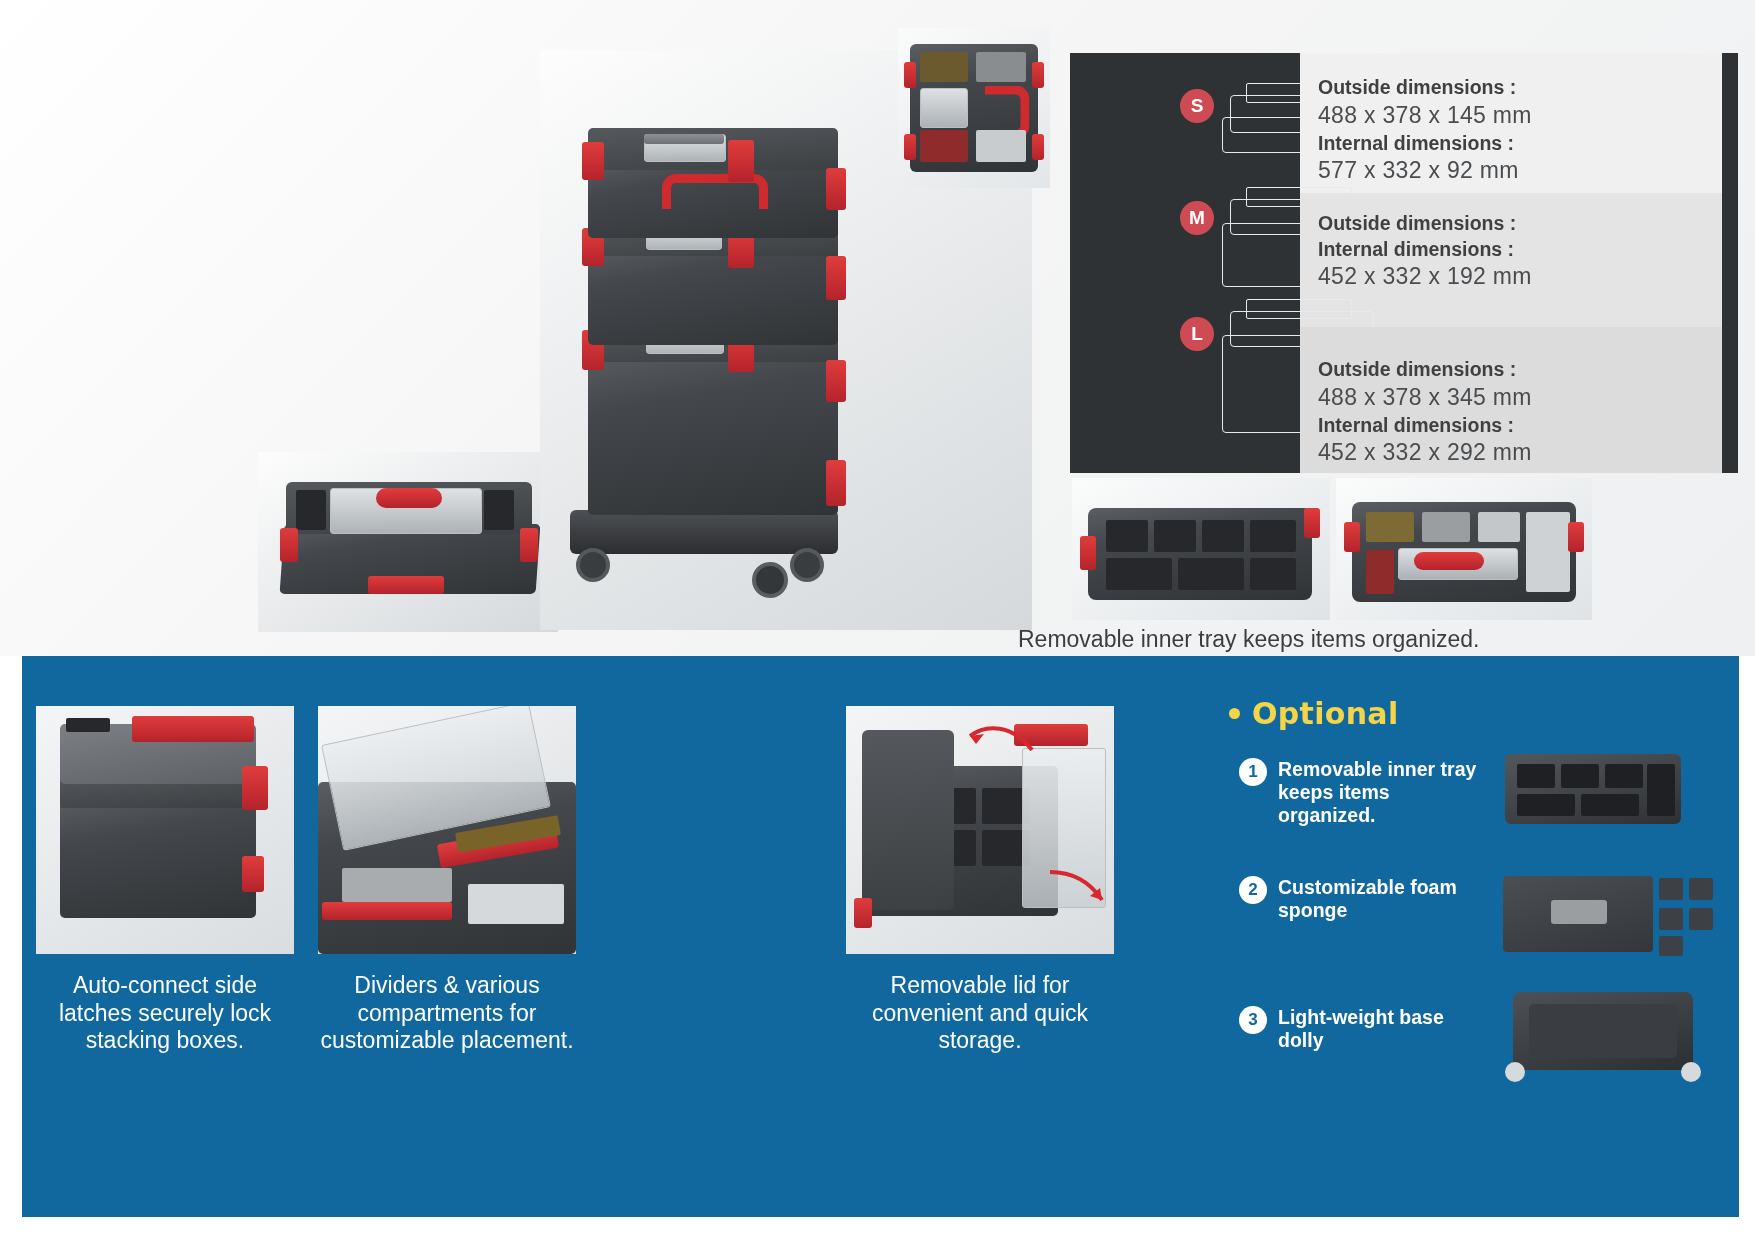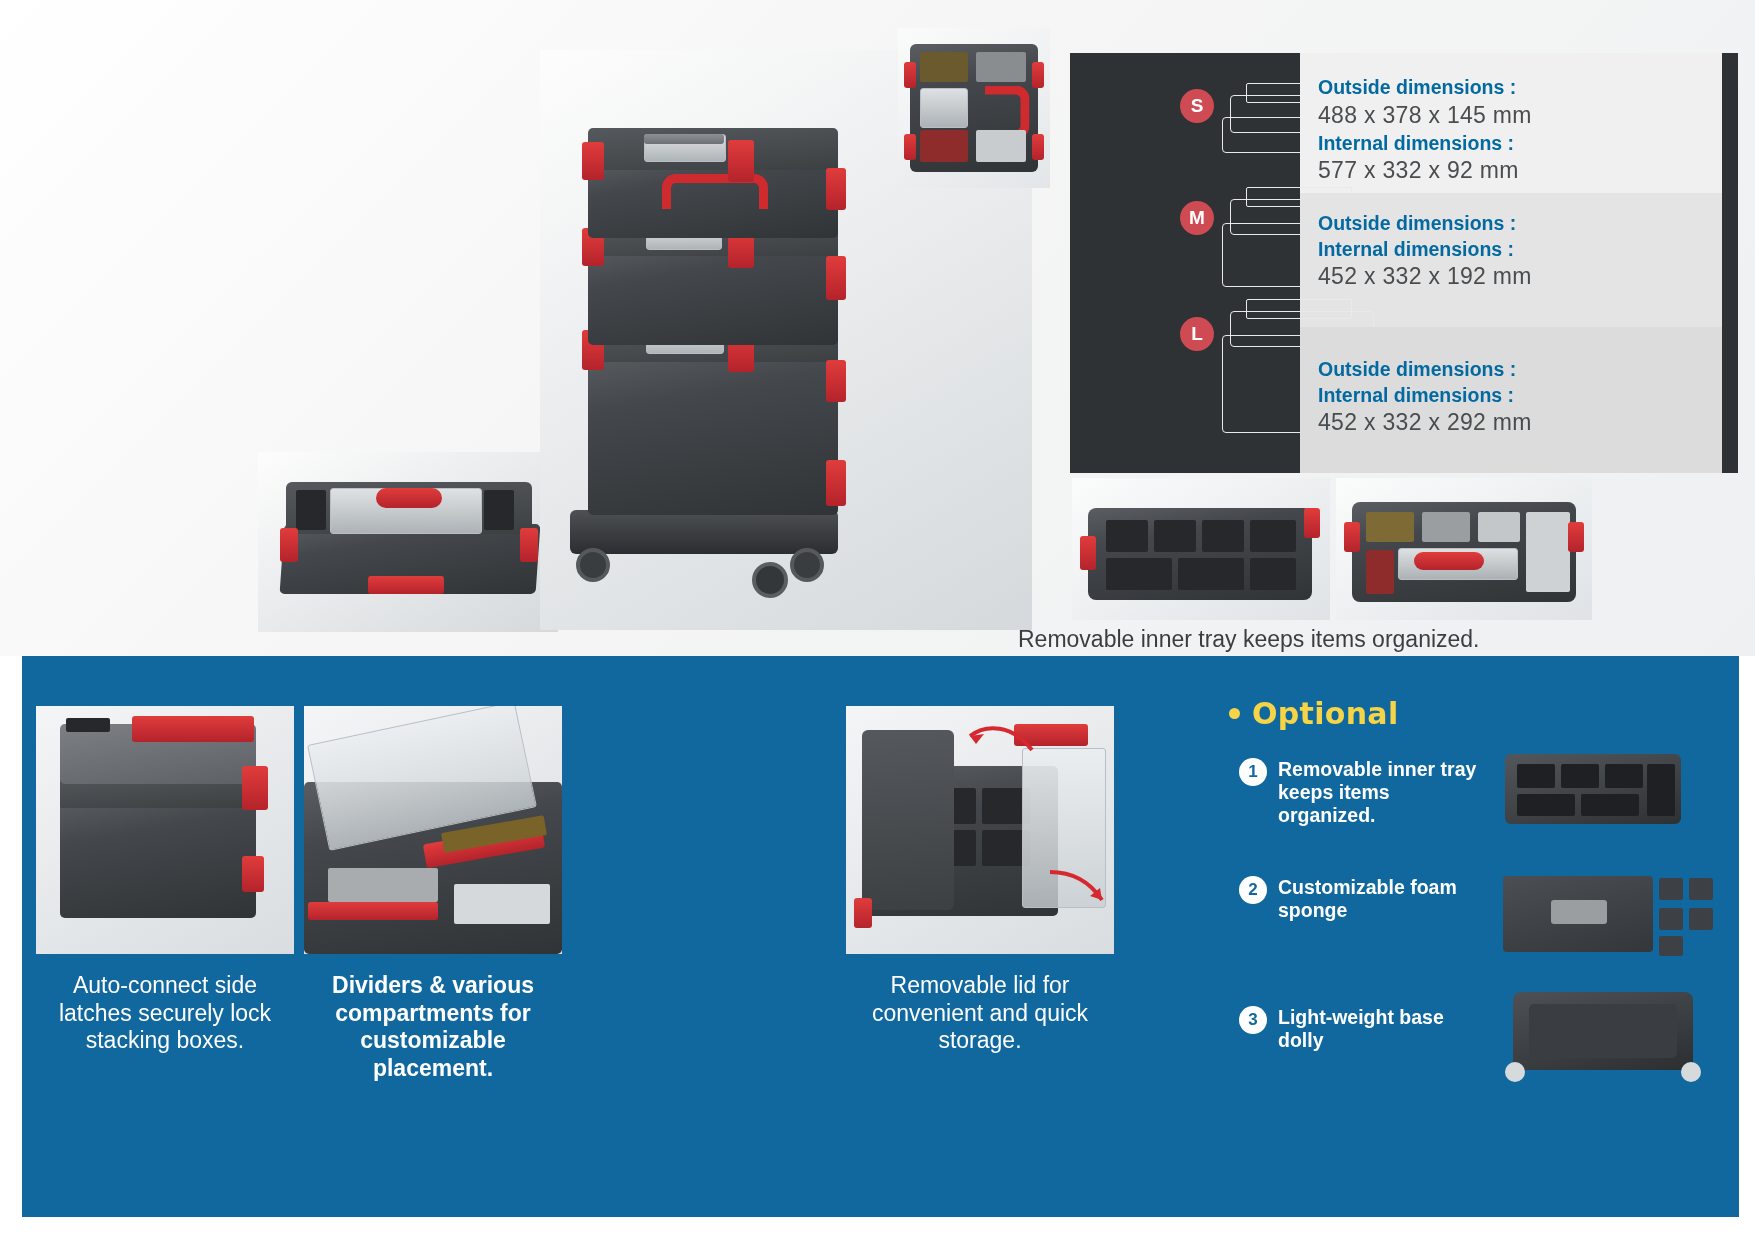--- a/index.html
+++ b/index.html
@@ -69,21 +69,21 @@
     display:flex;align-items:center;justify-content:center;
   }
   .dim-card{
     position:absolute;left:230px;width:422px;
     background:#f0f0f0;
     padding:13px 0 14px 18px;
     box-sizing:border-box;
   }
   .dim-card.alt{background:#e4e4e4;}
   .dim-card.alt2{background:#dcdcdc;}
-  .dim-label{font-size:19.5px;font-weight:bold;color:#0369a1;line-height:1.32;}
+  .dim-label{font-size:19.5px;font-weight:bold;color:#404040;line-height:1.32;}
   .dim-value{font-size:23px;color:#4a4d50;line-height:1.3;font-weight:300;letter-spacing:.3px;}
 
   
   .wire{position:absolute;}
   .wire div{position:absolute;border:1.5px solid #e9eaeb;border-radius:4px;}
 
   
   #tray-caption{
     position:absolute;left:1018px;top:626px;
     font-size:23px;color:#3b3e41;
@@ -217,20 +217,21 @@
     </div>
 
     <div class="size-badge" style="left:110px;top:264px;">L</div>
     <div class="wire">
       <div style="left:160px;top:258px;width:142px;height:34px;"></div>
       <div style="left:152px;top:282px;width:158px;height:96px;"></div>
       <div style="left:176px;top:246px;width:104px;height:18px;border-radius:2px;"></div>
     </div>
     <div class="dim-card alt2" style="top:274px;height:146px;padding-top:30px;">
       <div class="dim-label">Outside dimensions :</div>
+      <div class="dim-value">488 x 378 x 345 mm</div>
       <div class="dim-label">Internal dimensions :</div>
       <div class="dim-value">452 x 332 x 292 mm</div>
     </div>
   </div>
 
   <div class="tile" style="left:1072px;top:478px;width:258px;height:142px;background:linear-gradient(150deg,#fbfcfc,#dfe3e6);">
     <div class="tb-body" style="left:16px;top:30px;width:224px;height:92px;border-radius:8px;"></div>
     <div class="tb-dark" style="left:34px;top:42px;width:42px;height:32px;"></div>
     <div class="tb-dark" style="left:82px;top:42px;width:42px;height:32px;"></div>
     <div class="tb-dark" style="left:130px;top:42px;width:42px;height:32px;"></div>
@@ -268,21 +269,21 @@
       <div class="tb-lid" style="left:24px;top:66px;width:196px;height:36px;"></div>
       <div class="tb-body" style="left:24px;top:18px;width:196px;height:60px;background:linear-gradient(170deg,#7c8084,#5d6165);"></div>
       <div class="tb-red" style="left:96px;top:10px;width:122px;height:26px;"></div>
       <div class="tb-red" style="left:206px;top:60px;width:26px;height:44px;"></div>
       <div class="tb-red" style="left:206px;top:150px;width:22px;height:36px;"></div>
       <div class="tb-dark" style="left:30px;top:12px;width:44px;height:14px;"></div>
     </div>
     <div class="feat-cap">Auto-connect side latches securely lock stacking boxes.</div>
   </div>
 
-  <div class="feat" style="left:304px;font-weight:bold;">
+  <div class="feat" style="left:318px;">
     <div class="feat-img">
       <div class="tb-body" style="left:0px;top:76px;width:258px;height:172px;"></div>
       <div class="tb-clear" style="left:12px;top:16px;width:210px;height:106px;transform:rotate(-12deg);"></div>
       <div class="tb-red" style="left:120px;top:128px;width:120px;height:24px;transform:rotate(-10deg);"></div>
       <div class="tb-dark" style="left:138px;top:118px;width:104px;height:20px;background:#7a6328;transform:rotate(-10deg);"></div>
       <div class="tb-dark" style="left:24px;top:162px;width:110px;height:34px;background:#a9acae;"></div>
       <div class="tb-dark" style="left:150px;top:178px;width:96px;height:40px;background:#d6d9db;"></div>
       <div class="tb-red" style="left:4px;top:196px;width:130px;height:18px;"></div>
     </div>
     <div class="feat-cap">Dividers &amp; various compartments for customizable placement.</div>

